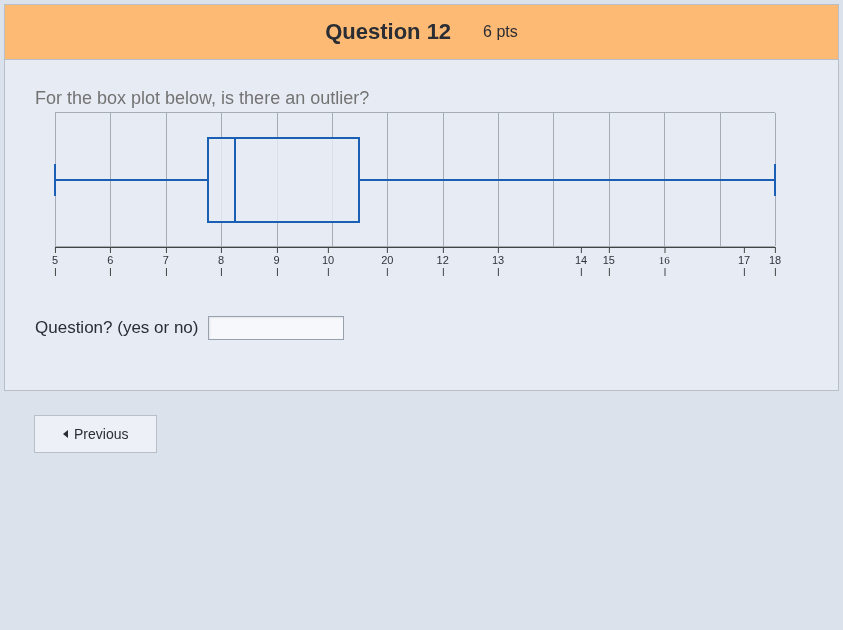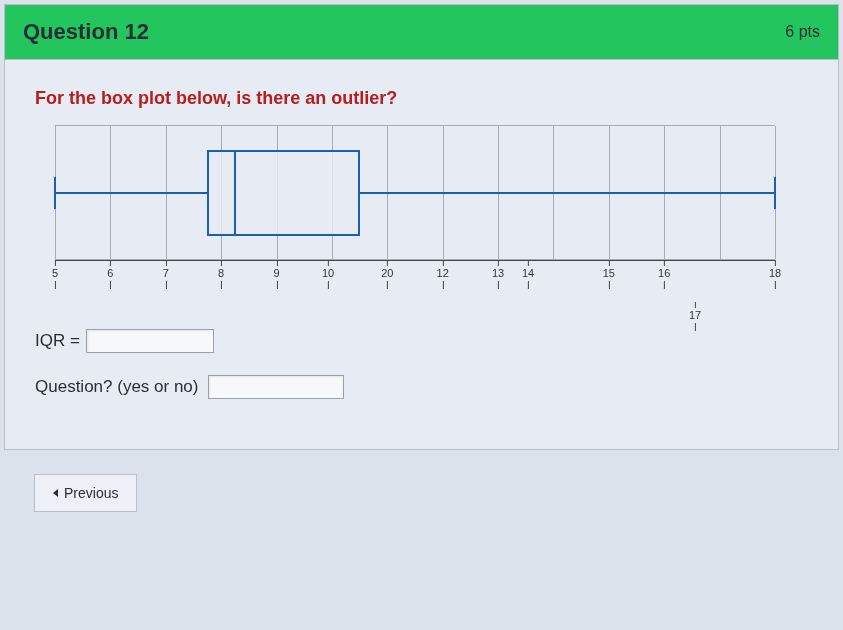--- a/index.html
+++ b/index.html
@@ -12,44 +12,43 @@
       color: #2a2d34;
     }
     .panel {
       border: 1px solid #b8bfc9;
       background: #e7ecf4;
       margin: 4px;
       width: 835px;
     }
     .header {
       border-bottom: 1px solid #b8bfc9;
-      background: #22c55e;
+      background: #fdba74;
       padding: 14px 18px;
       display: flex;
-      justify-content: space-between;
+      justify-content: center;
       align-items: center;
       gap: 32px;
     }
     .q-title {
       font-size: 22px;
       font-weight: bold;
       color: #2a2d34;
     }
     .pts {
       font-size: 16px;
       color: #2a2d34;
     }
     .body {
       padding: 28px 30px 28px 30px;
     }
     .prompt {
       font-size: 18px;
-      margin-bottom: 16px;
-      color: #b91c1c;
-      font-weight: bold;
+      margin-bottom: 3px;
+      color: #737373;
     }
     .chart-wrap {
       width: 760px;
       height: 190px;
       position: relative;
     }
     .plot-area {
       position: absolute;
       left: 20px;
       right: 20px;
@@ -145,21 +144,21 @@
       box-shadow: inset 1px 1px 2px rgba(0,0,0,0.08);
       padding: 2px 4px;
       font-size: 14px;
     }
     .iqr-input { width: 128px; }
     .out-input { width: 136px; margin-left: 4px; }
     .prev-btn {
       margin: 20px 0 0 34px;
       border: 1px solid #b8bfc9;
       background: #edf1f7;
-      padding: 10px 18px;
+      padding: 10px 28px;
       font-size: 14px;
       color: #2a2d34;
       display: inline-flex;
       align-items: center;
       gap: 6px;
       cursor: pointer;
     }
     .arrow-left-icon {
       display: inline-block;
       width: 0; height: 0;
@@ -210,33 +209,29 @@
       <div id="ticks-layer">
           <div class="tick" style="left: 20px;">5</div>
           <div class="tick" style="left: 75.3846px;">6</div>
           <div class="tick" style="left: 130.769px;">7</div>
           <div class="tick" style="left: 186.154px;">8</div>
           <div class="tick" style="left: 241.538px;">9</div>
           <div class="tick" style="left: 293px;">10</div>
           <div class="tick" style="left: 352.308px;">20</div>
           <div class="tick" style="left: 407.692px;">12</div>
           <div class="tick" style="left: 463.077px;">13</div>
-          <div class="tick" style="left: 493px;">14</div>
+          <div class="tick" style="left: 546px;">14</div>
           <div class="tick" style="left: 573.846px;">15</div>
-          <div class="tick" style="left: 629.231px;">16</div>
-          <div class="tick" style="left: 660px; margin-top: 42px;">17</div>
+          <div class="tick" style="left: 629.231px; font-family: Liberation Serif, serif;">16</div>
+          <div class="tick" style="left: 709px;">17</div>
           <div class="tick" style="left: 740px;">18</div>
         </div>
     </div>
 
     <div class="inputs">
-      <div class="field-row">
-        <span>IQR =</span>
-        <input class="txt-input iqr-input" type="text" value="" style="">
-      </div>
       <div class="field-row">
         <span>Question? (yes or no)</span>
         <input class="txt-input out-input" type="text" value="" style="">
       </div>
     </div>
   </div>
 </div>
 
 <button class="prev-btn">
   <span class="arrow-left-icon"></span>

